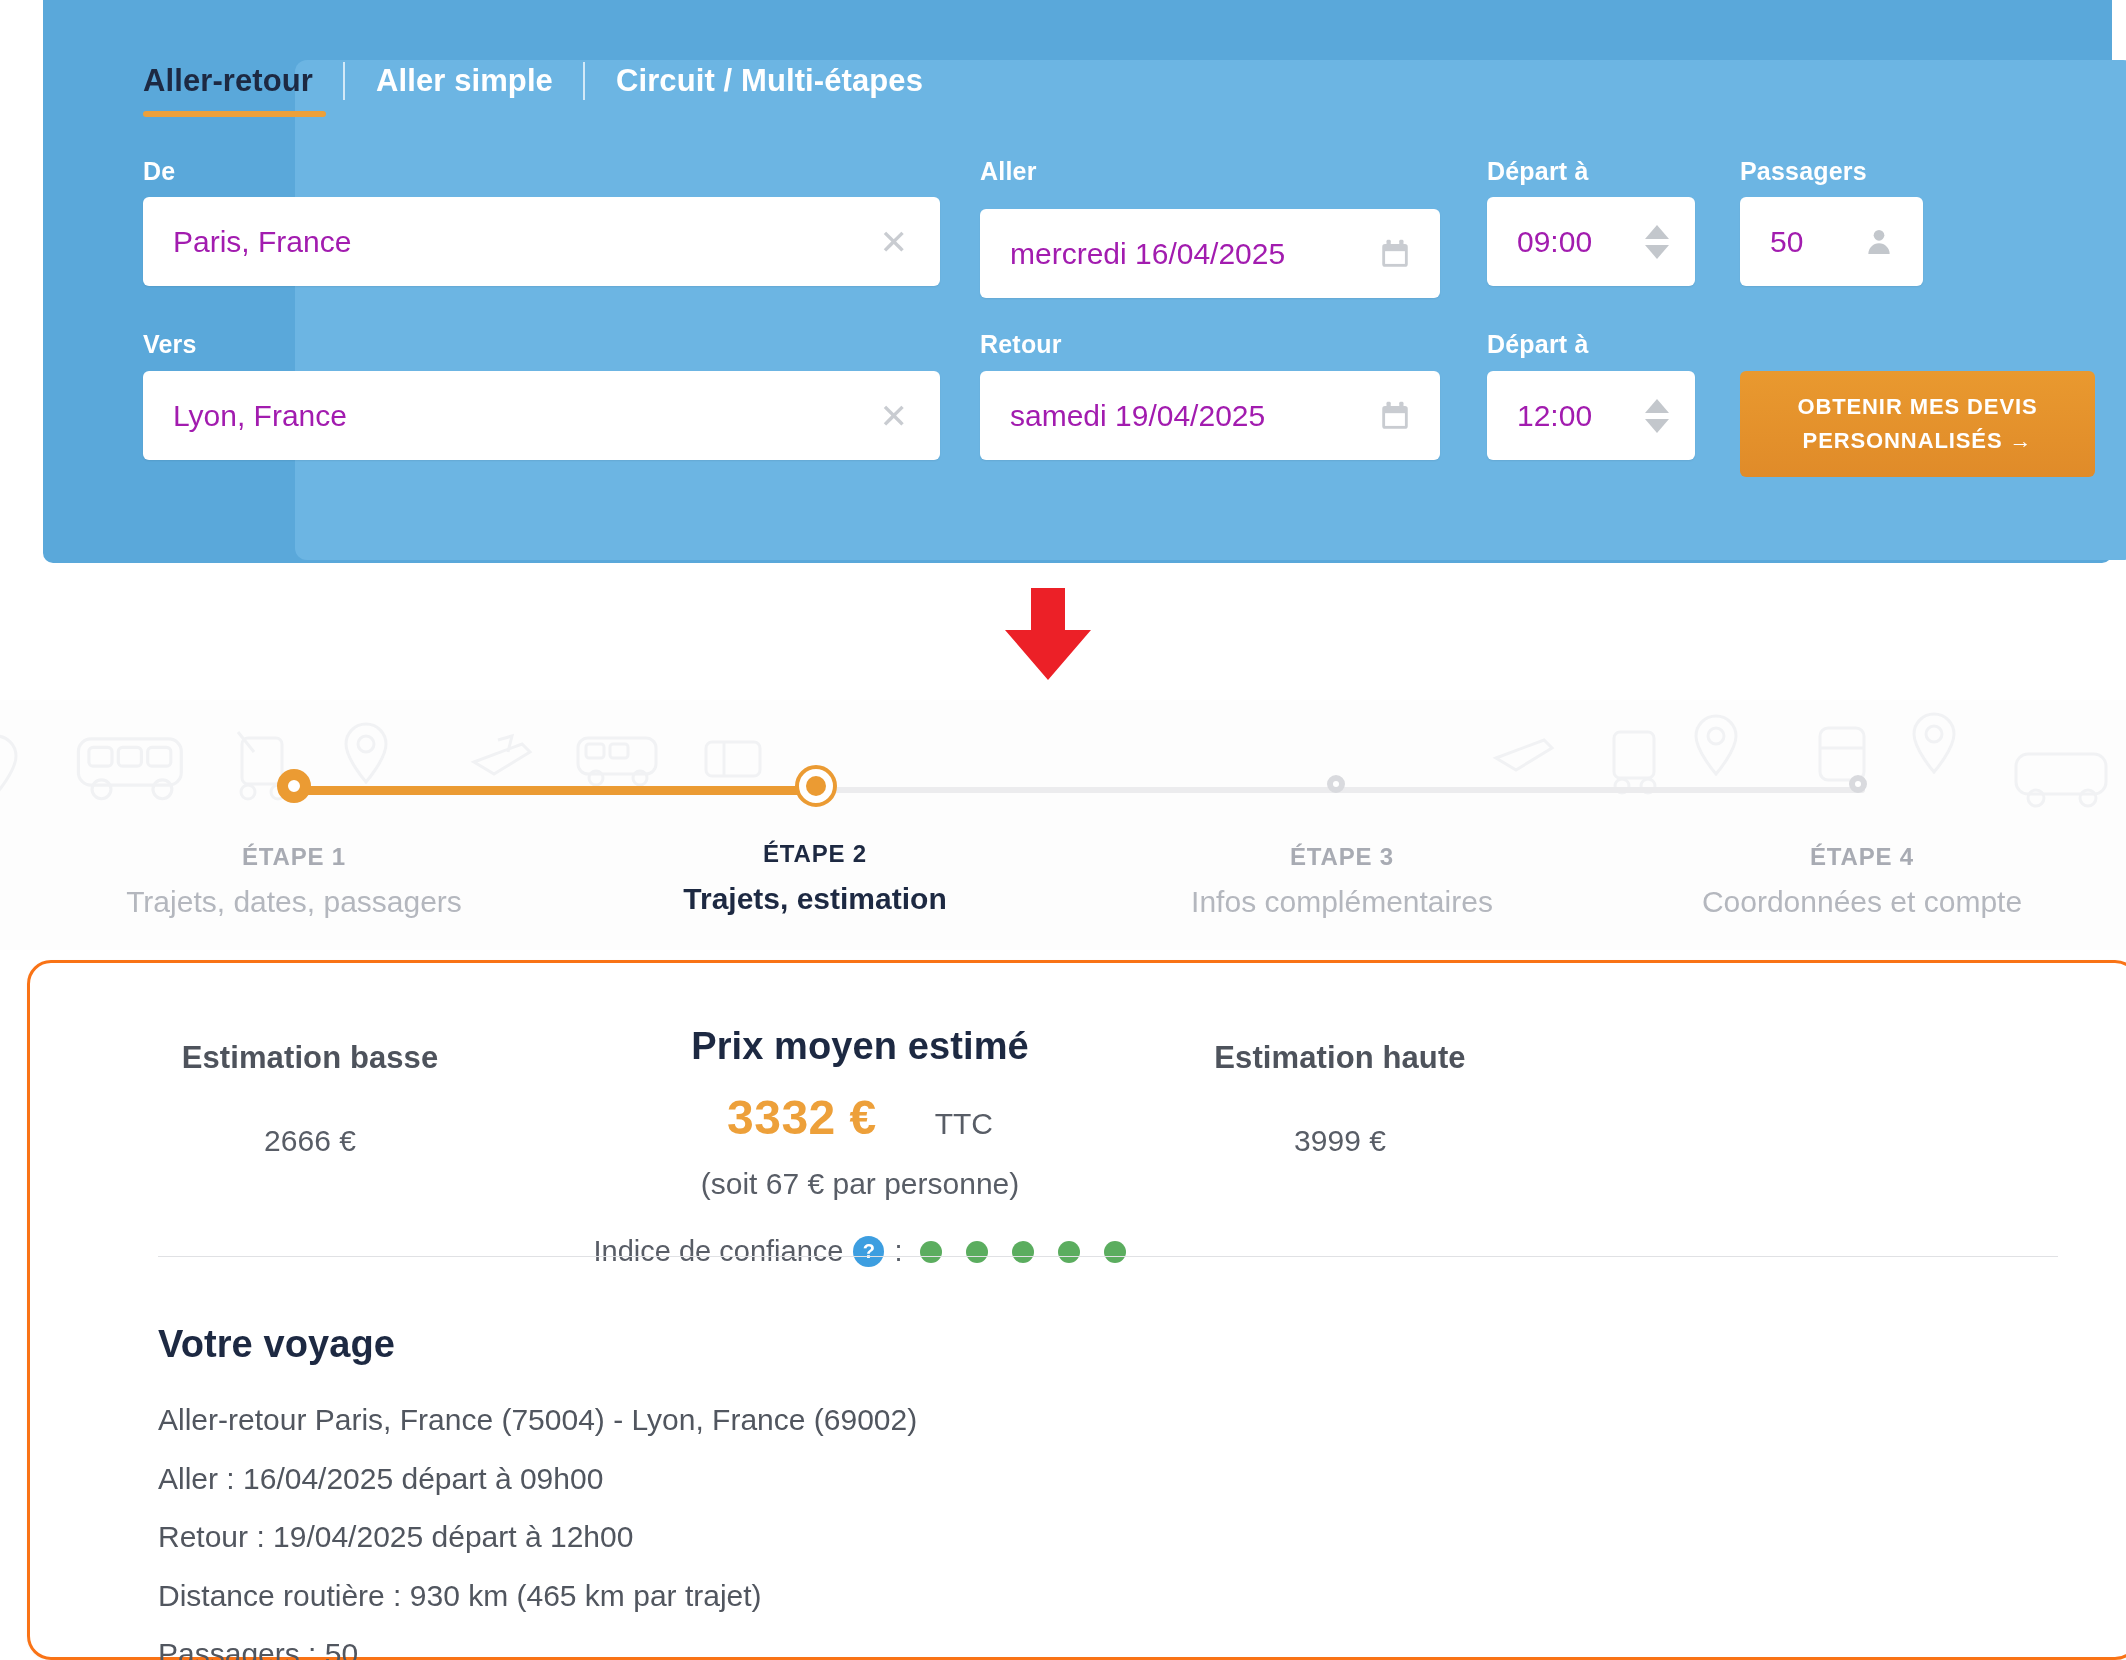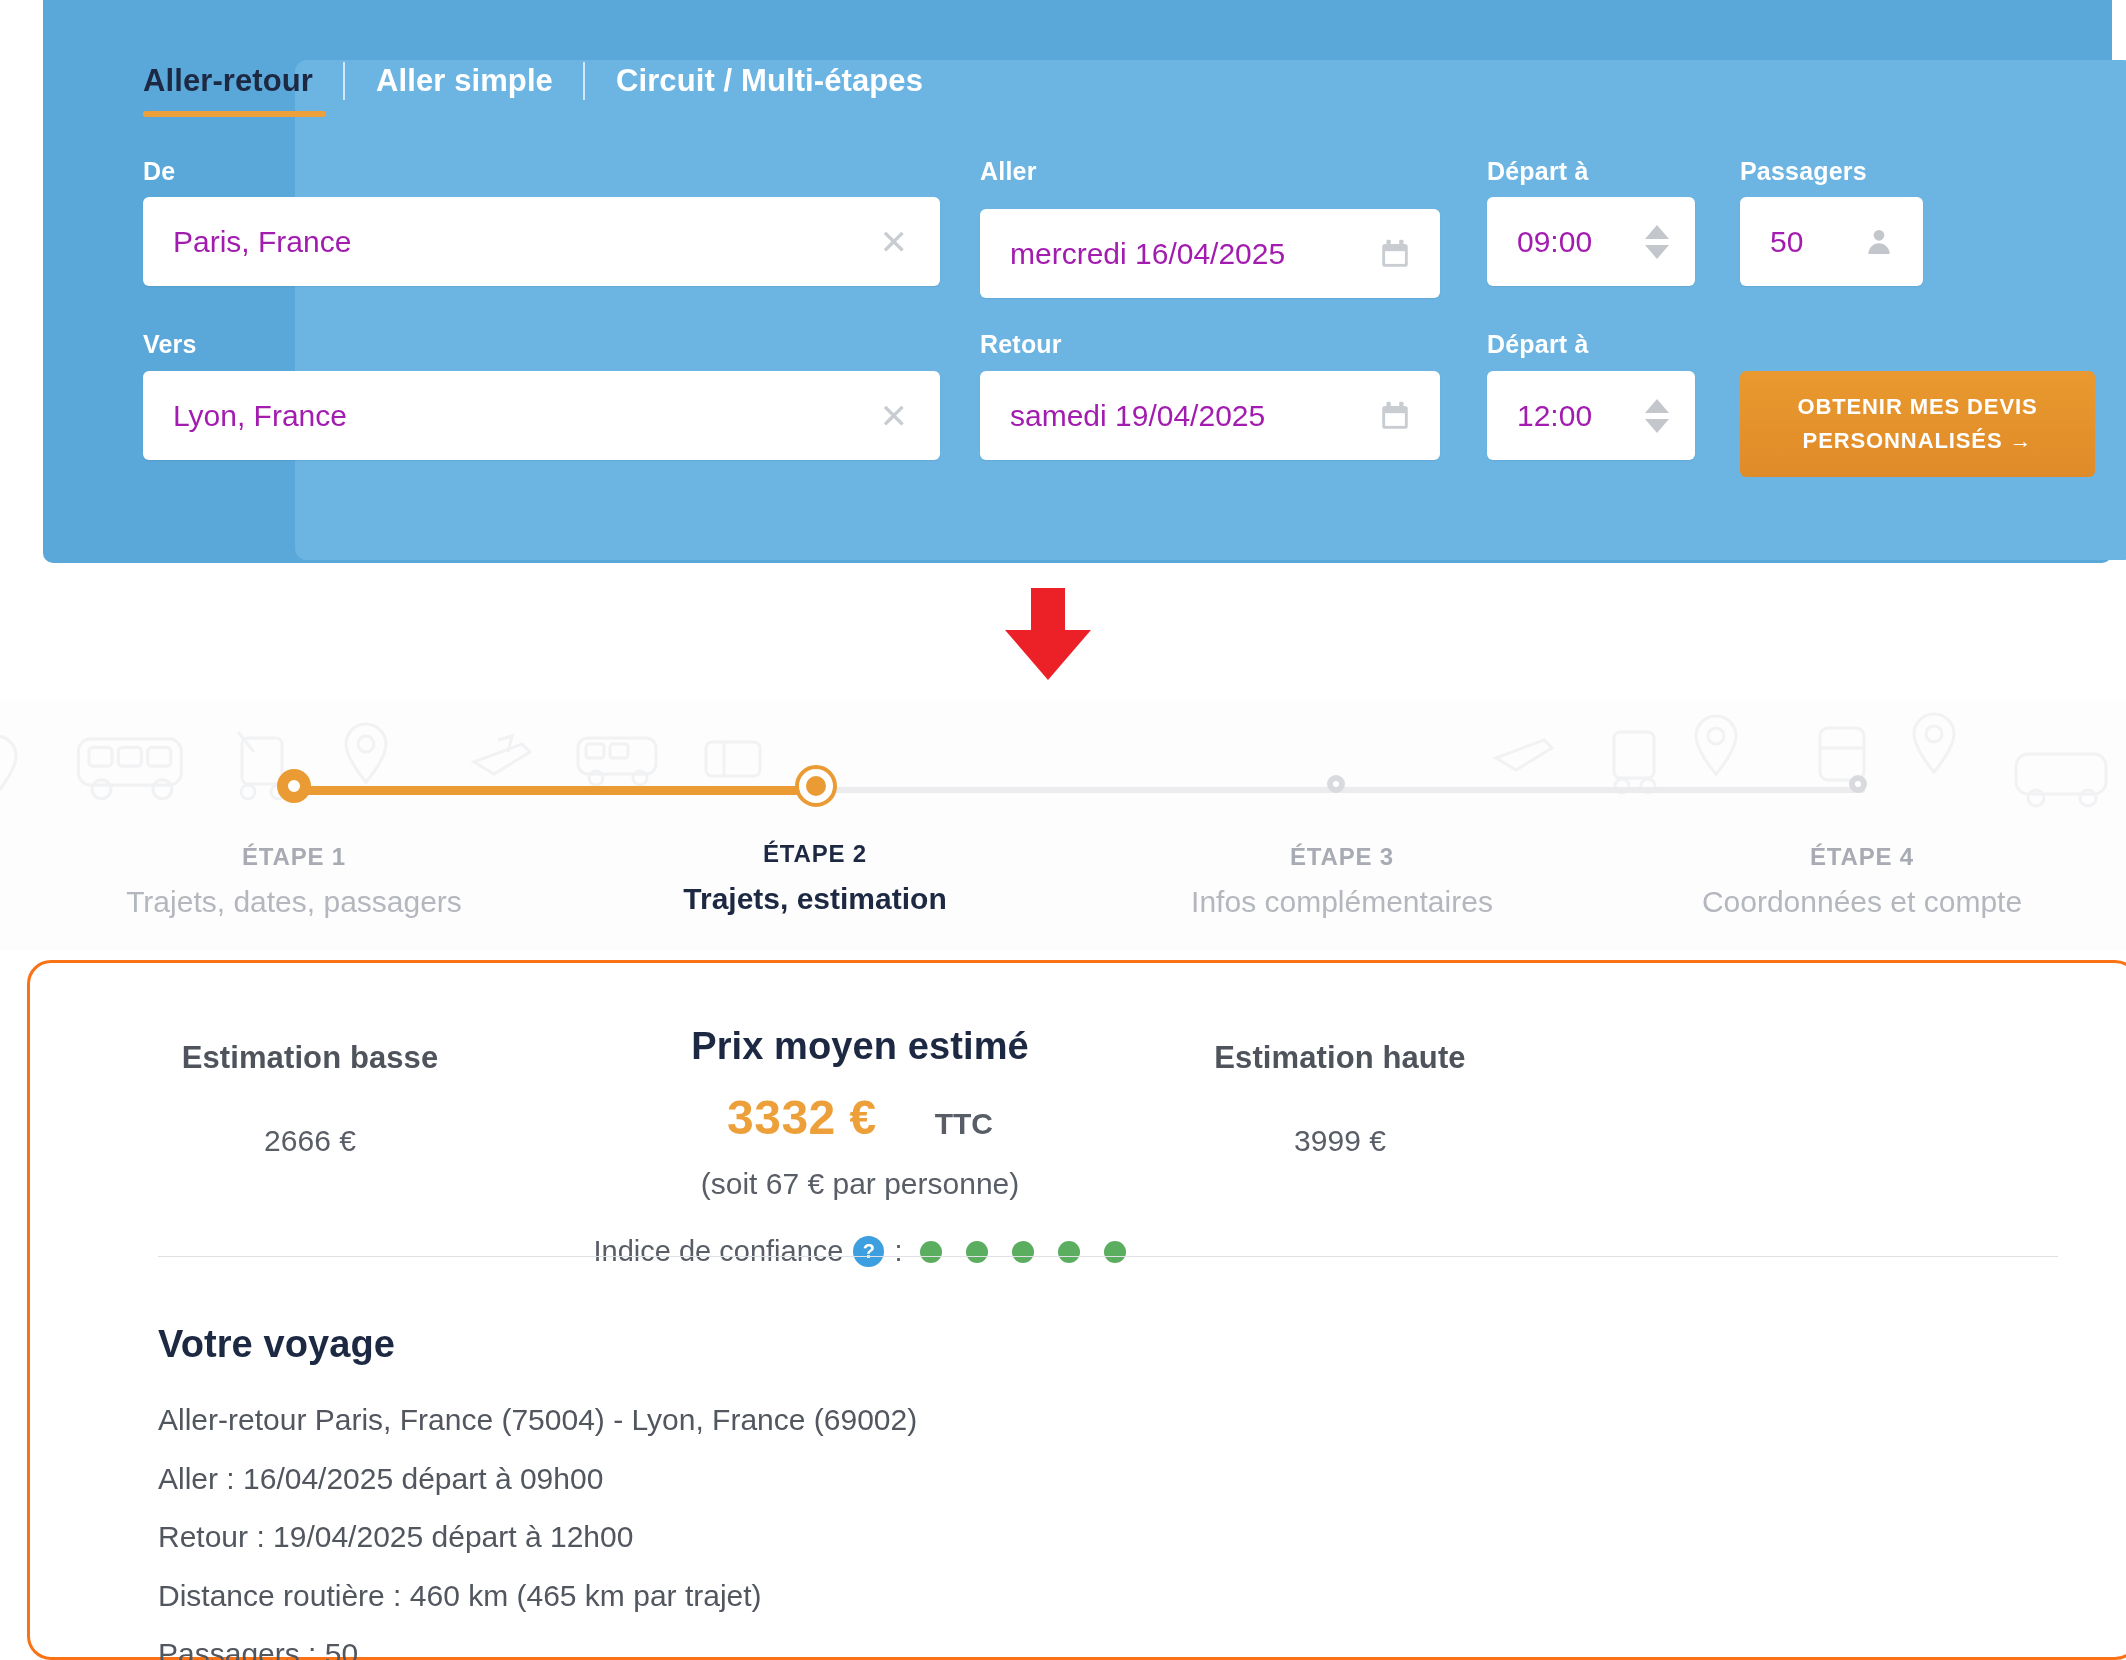--- a/index.html
+++ b/index.html
@@ -213,21 +213,21 @@
   .mid-title {
     font-size: 38px; font-weight: bold; color: #1d2942;
     letter-spacing: .1px;
   }
   .mid-price {
     margin-top: 22px;
     font-size: 48px; font-weight: bold; color: #eda03a;
     letter-spacing: .5px;
   }
   .mid-price .ttc {
-    font-size: 30px; color: #585d66; font-weight: 700;
+    font-size: 30px; color: #585d66; font-weight: 400;
     letter-spacing: 0;
     margin-left: 44px;
   }
   .mid-perperson {
     margin-top: 22px;
     font-size: 30px; color: #585d66;
   }
   .confidence {
     margin-top: 34px;
     display: flex; align-items: center; justify-content: center;
@@ -503,17 +503,17 @@
 
   </div>
 
   <div class="divider"></div>
 
   <div class="voyage">
     <div class="voyage-title">Votre voyage</div>
     <div class="voyage-line">Aller-retour Paris, France (75004) - Lyon, France (69002)</div>
     <div class="voyage-line">Aller : 16/04/2025 départ à 09h00</div>
     <div class="voyage-line">Retour : 19/04/2025 départ à 12h00</div>
-    <div class="voyage-line">Distance routière : 460 km (465 km par trajet)</div>
+    <div class="voyage-line">Distance routière : 930 km (465 km par trajet)</div>
     <div class="voyage-line">Passagers : 50</div>
   </div>
 
 </div>
 
 </body></html>

